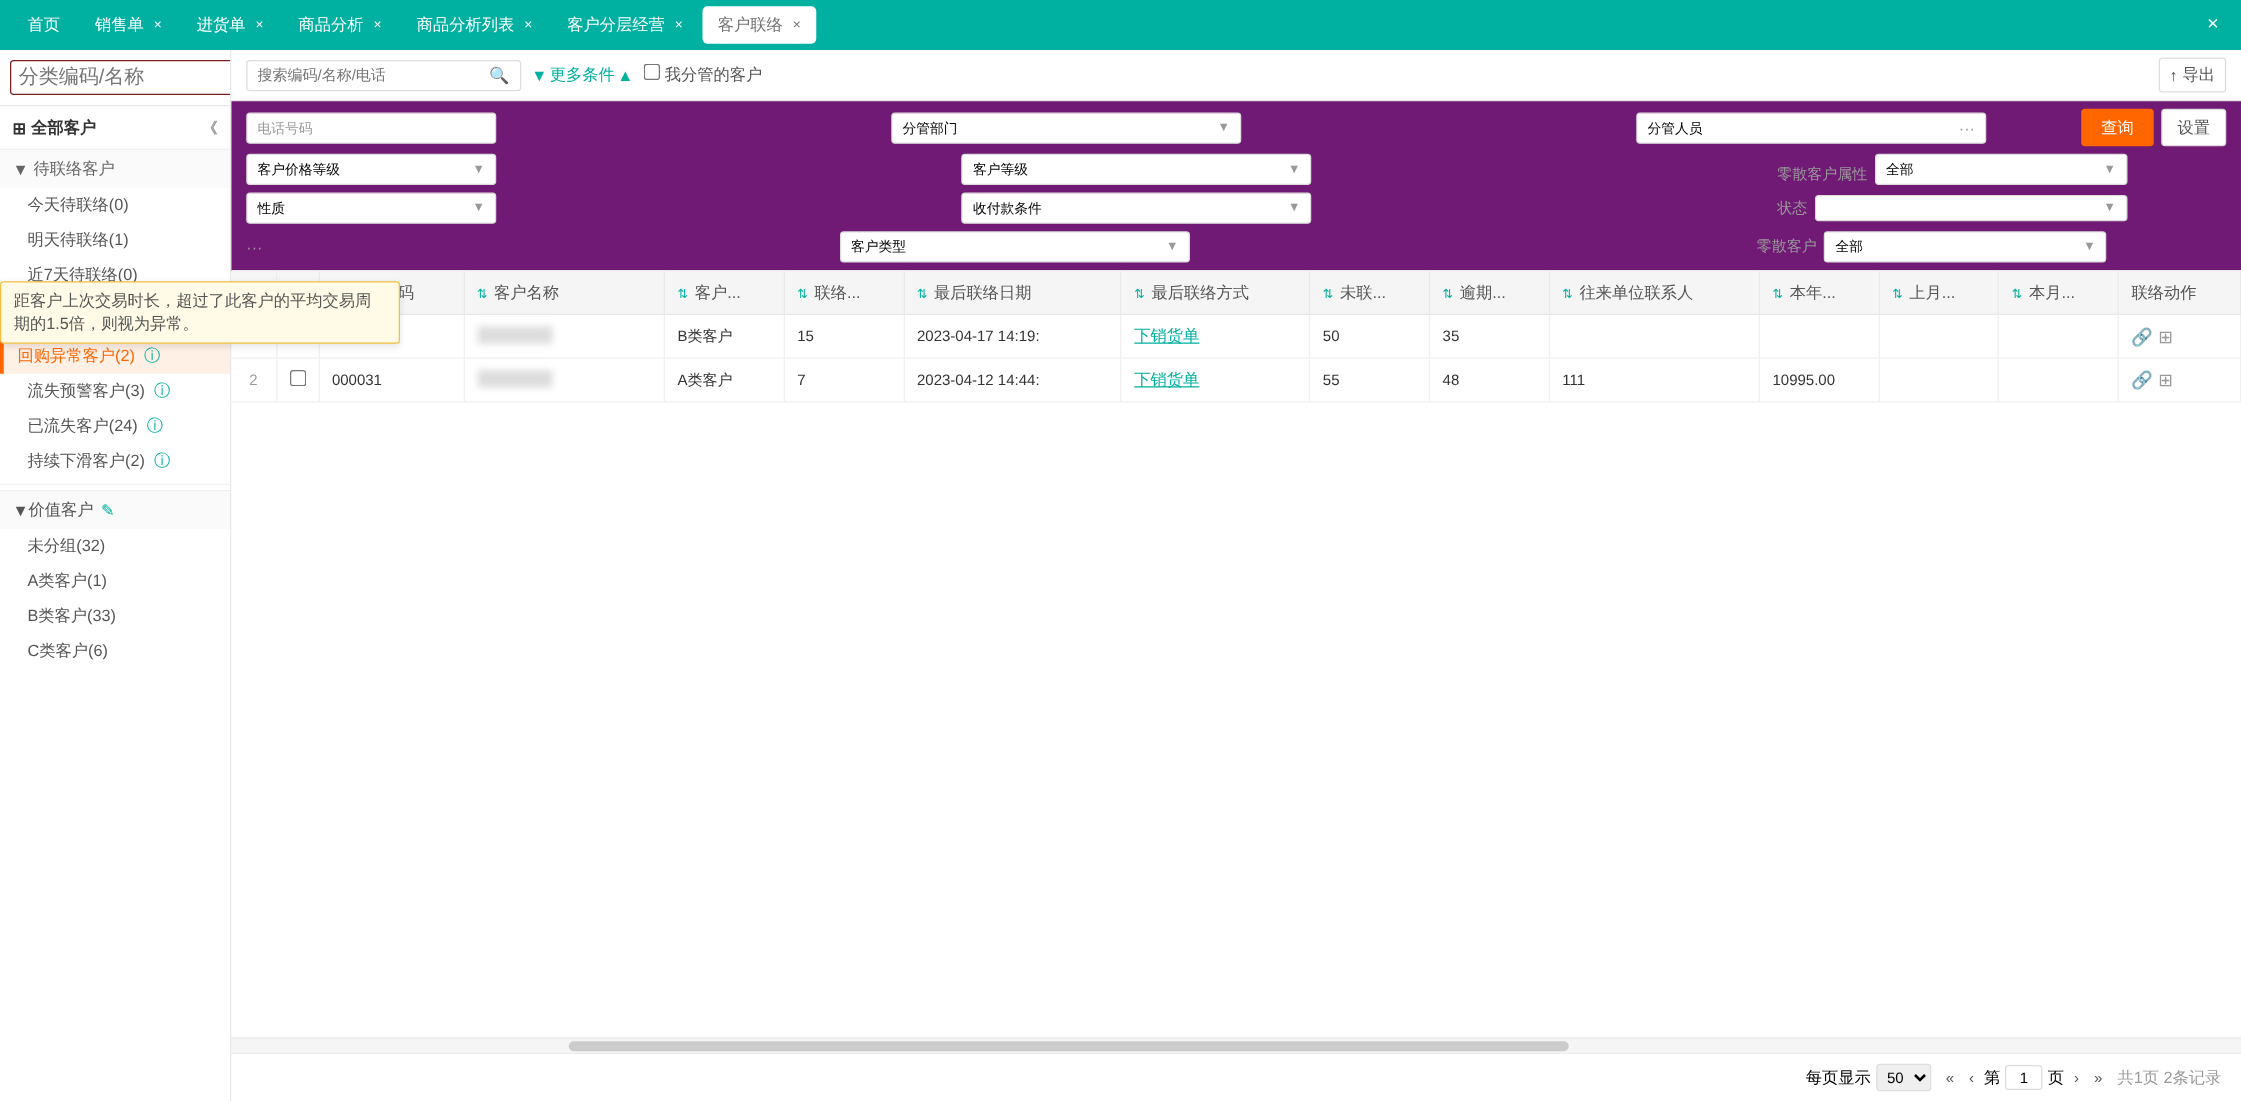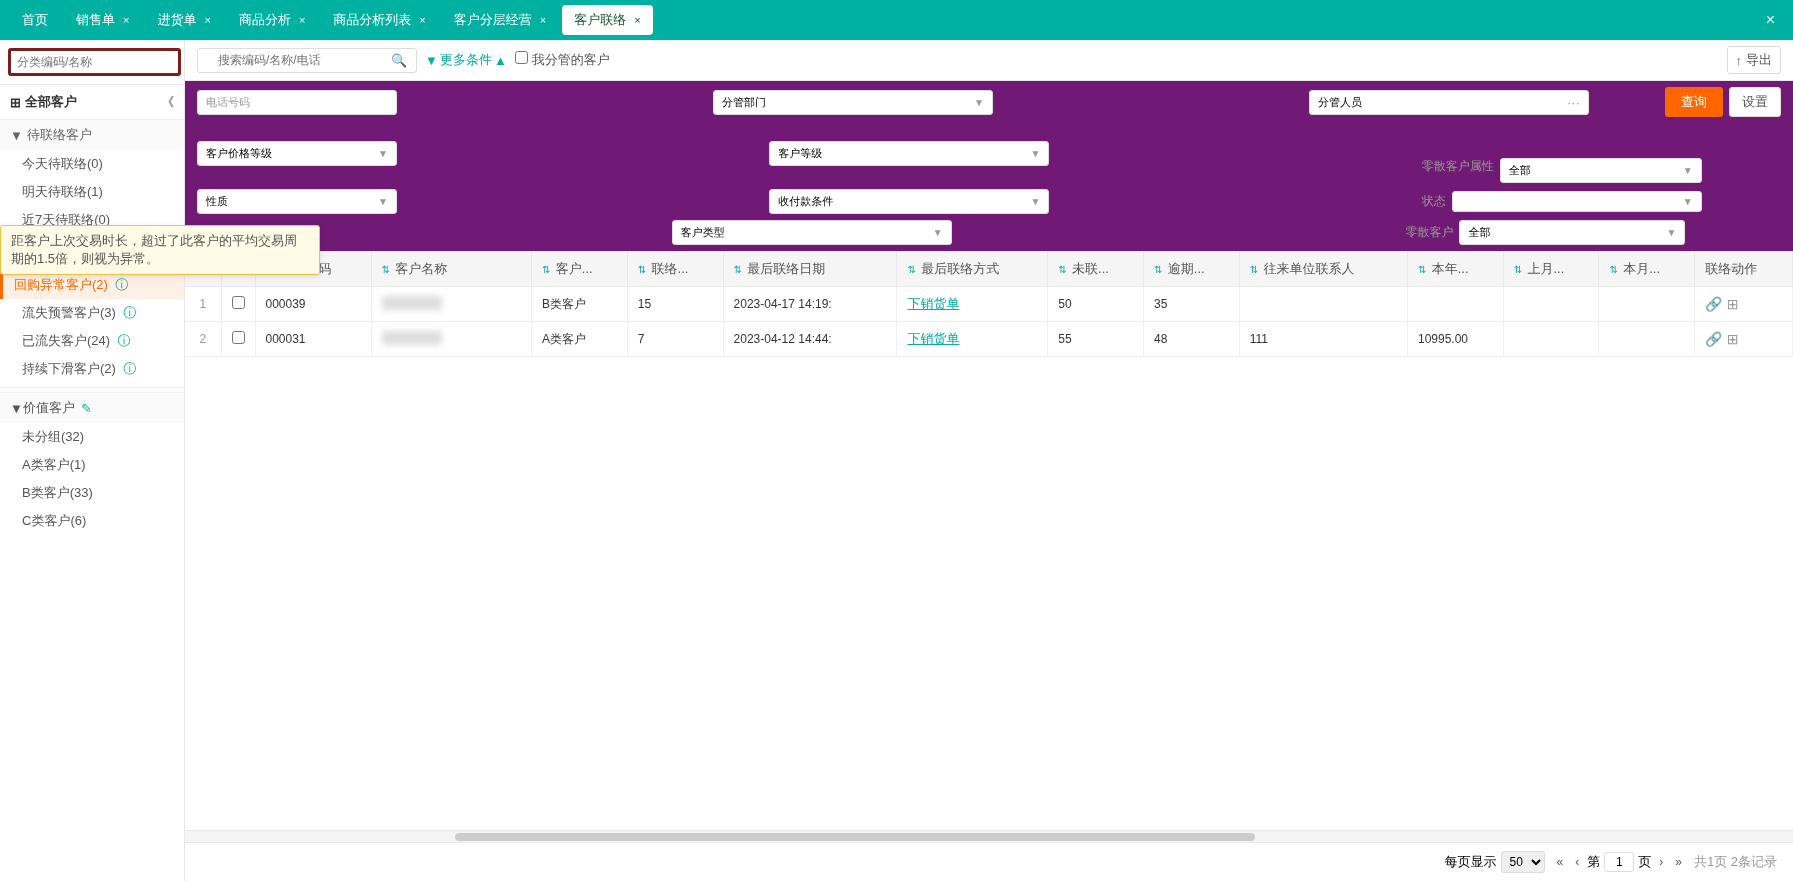--- a/index.html
+++ b/index.html
@@ -7,38 +7,38 @@
 
     
     .top-nav {
       display: flex; align-items: center; background: #00b0a0; height: 40px; padding: 0 10px;
       color: white; gap: 4px;
     }
     .top-nav .nav-item {
       padding: 6px 12px; cursor: pointer; border-radius: 4px; color: white; font-size: 13px;
       white-space: nowrap; display: flex; align-items: center; gap: 4px;
     }
-    .top-nav .nav-item.active { background: white; color: #14532d; }
+    .top-nav .nav-item.active { background: white; color: #737373; }
     .top-nav .nav-item .close-x { font-size: 11px; color: inherit; margin-left: 4px; }
     .nav-spacer { flex: 1; }
     .top-nav .global-close { color: white; cursor: pointer; font-size: 16px; padding: 4px 8px; }
 
     
     .main-layout { display: flex; height: calc(881px - 40px); }
 
     
     .sidebar {
       width: 185px; background: white; border-right: 1px solid #e8e8e8;
       display: flex; flex-direction: column; overflow-y: auto; flex-shrink: 0;
     }
     .sidebar-search {
       display: flex; align-items: center; padding: 8px; border-bottom: 1px solid #e8e8e8; gap: 4px;
     }
     .sidebar-search input {
-      flex: 1; border: 3px solid #7f1d1d; border-radius: 3px; padding: 4px 6px; font-size: 12px;
+      flex: 1; border: 1px solid #7f1d1d; border-radius: 3px; padding: 4px 6px; font-size: 16px;
       outline: none;
     }
     .sidebar-search .search-btn { color: #999; cursor: pointer; font-size: 14px; }
     .sidebar-section-title {
       display: flex; align-items: center; padding: 8px 10px; font-size: 13px; font-weight: bold;
       color: #333; cursor: pointer; border-bottom: 1px solid #f0f0f0;
     }
     .sidebar-section-title .collapse-btn { margin-left: auto; color: #999; font-size: 12px; cursor: pointer; }
     .sidebar-group-title {
       display: flex; align-items: center; padding: 6px 10px; font-size: 12px; color: #666;
@@ -62,21 +62,21 @@
 
     
     .filter-bar {
       background: white; padding: 6px 12px; border-bottom: 1px solid #e8e8e8;
       display: flex; align-items: center; gap: 8px;
     }
     .filter-search {
       display: flex; align-items: center; border: 1px solid #ddd; border-radius: 3px;
       padding: 4px 8px; gap: 4px; width: 220px;
     }
-    .filter-search input { border: none; outline: none; font-size: 12px; flex: 1; margin-left: 12px; }
+    .filter-search input { border: none; outline: none; font-size: 12px; flex: 1; }
     .filter-more {
       display: flex; align-items: center; color: #00b0a0; cursor: pointer; gap: 2px; font-size: 12px;
     }
     .my-customer { display: flex; align-items: flex-start; gap: 4px; font-size: 12px; color: #555; }
     .my-customer input[type=checkbox] { cursor: pointer; }
     .export-btn {
       margin-left: auto; display: flex; align-items: center; gap: 4px; color: #555; cursor: pointer;
       font-size: 12px; padding: 4px 8px; border: 1px solid #ddd; border-radius: 3px;
     }
 
@@ -327,21 +327,21 @@
           <span style="flex:1;"></span>
           <span class="arrow-down">▼</span>
         </div>
         <div style="flex:1;"></div>
         <div class="filter-field" style="min-width:280px;">
           <span class="value">客户等级</span>
           <span style="flex:1;"></span>
           <span class="arrow-down">▼</span>
         </div>
         <div style="flex:1;"></div>
-        <div style="display:flex; align-items:flex-start; min-width:280px;margin-top:35px;">
+        <div style="display:flex; align-items:flex-end; min-width:280px;">
           <span style="color:#999;font-size:12px;white-space:nowrap;margin-right:6px;">零散客户属性</span>
           <div class="filter-field" style="flex:1;">
             <span class="value">全部</span>
             <span style="flex:1;"></span>
             <span class="arrow-down">▼</span>
           </div>
         </div>
         <div style="flex:0.2;"></div>
       </div>
 

